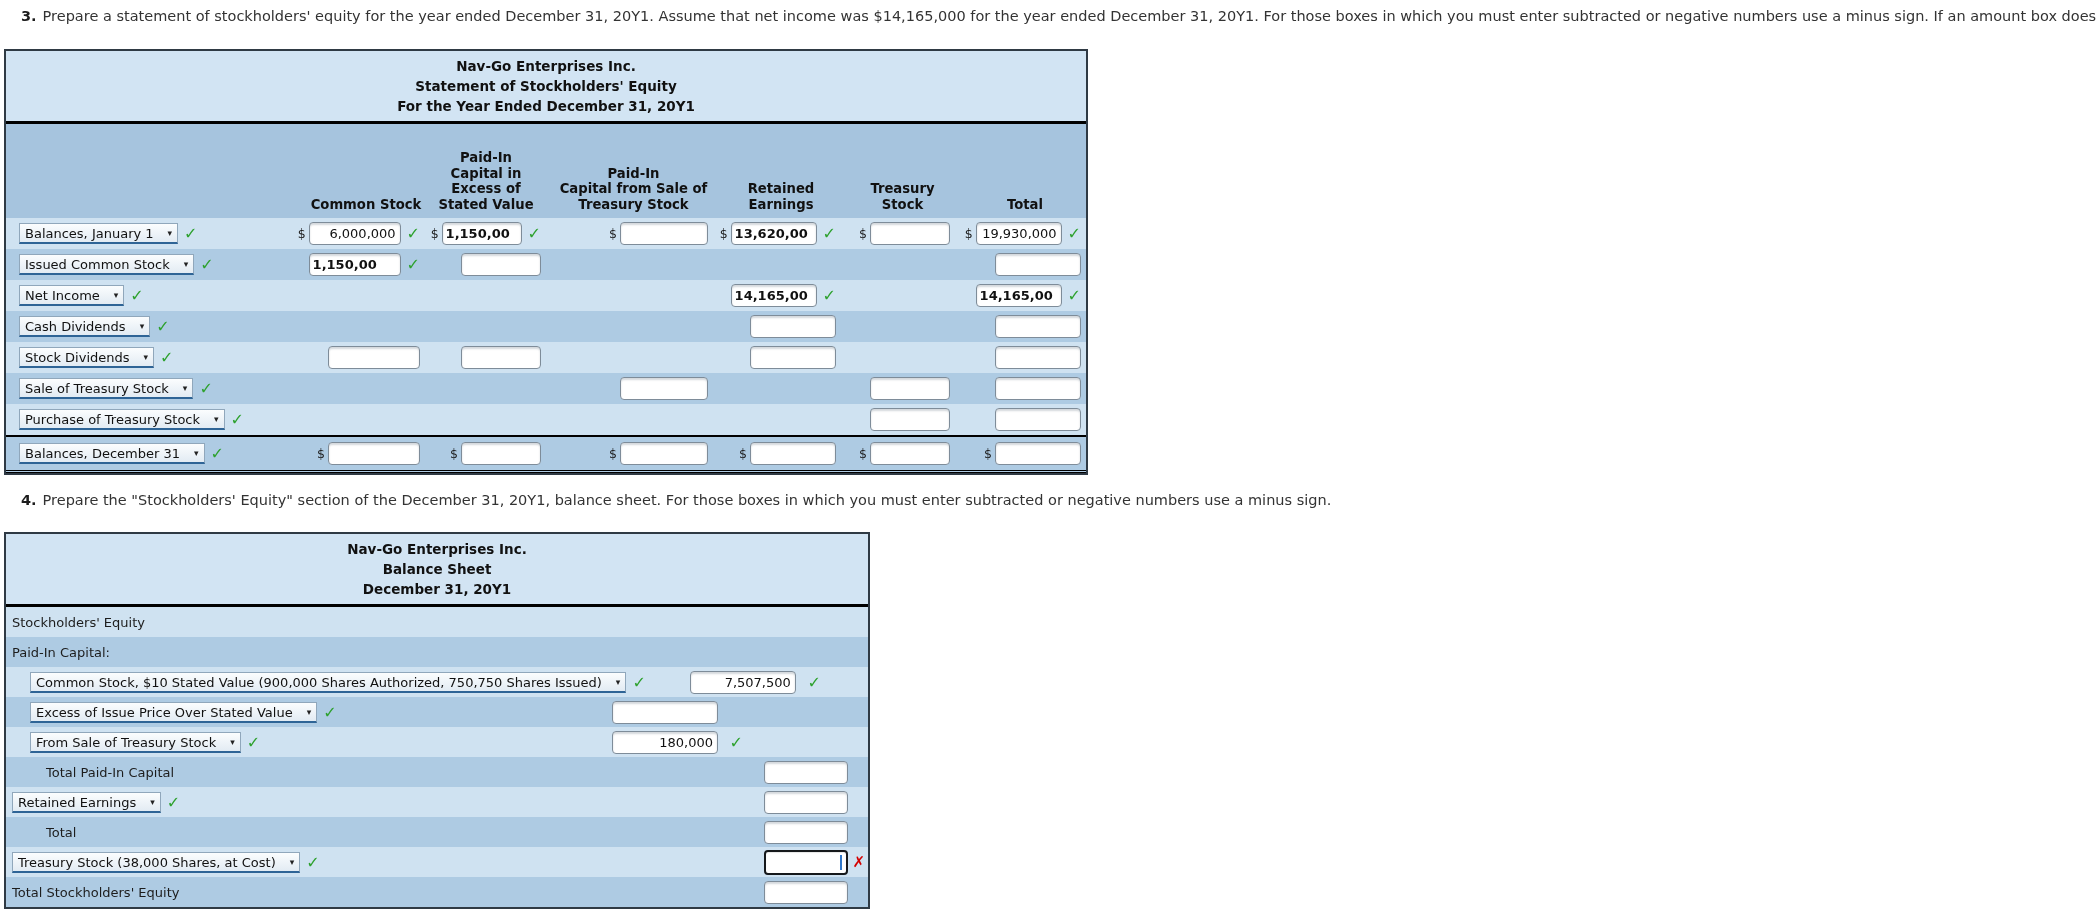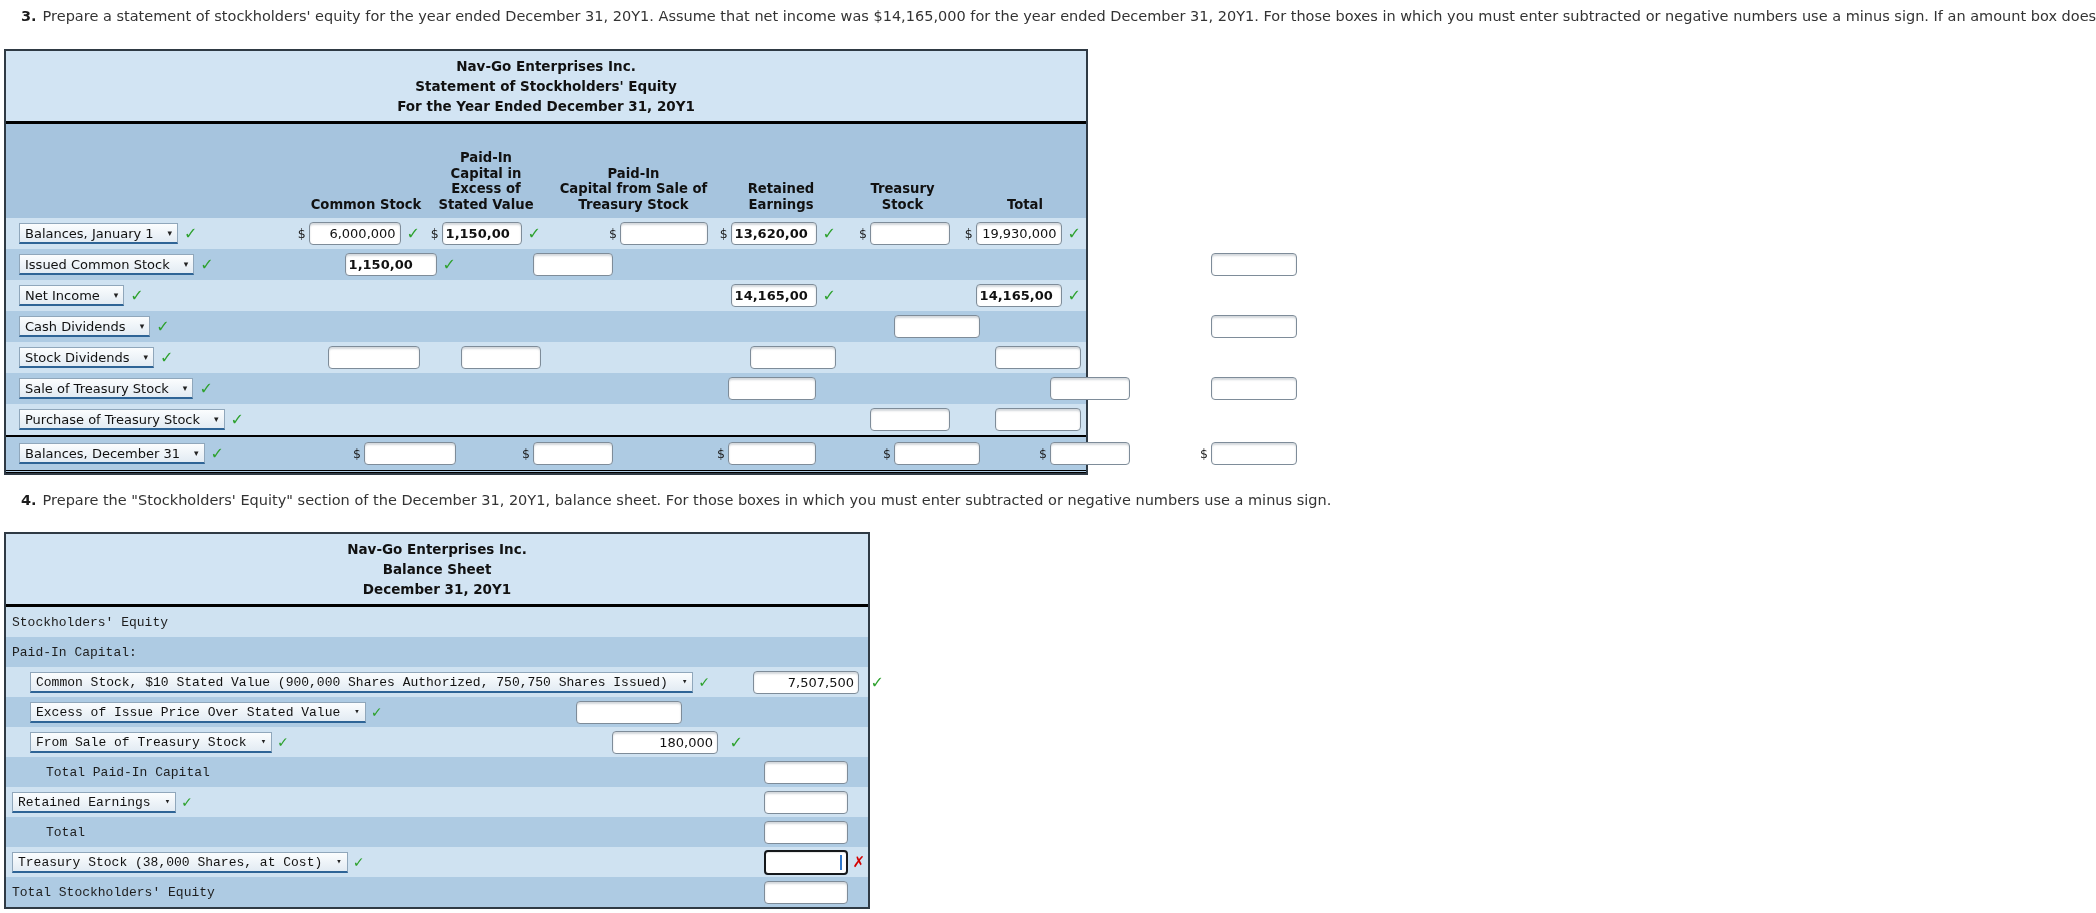--- a/index.html
+++ b/index.html
@@ -20,21 +20,21 @@
   .tblock{background:#d2e4f3;text-align:center;font-weight:bold;font-size:13.5px;
     line-height:20px;padding:5px 0;border-bottom:3px solid #000;color:#111;}
 
   
   .soe-hdr{display:grid;grid-template-columns:300px 120px 120px 175px 120px 123px 122px;
     background:#a6c4de;align-items:end;height:94px;box-sizing:border-box;padding-bottom:6px;
     font-weight:bold;font-size:13.2px;line-height:15.5px;text-align:center;color:#111;}
   .soe-row{display:grid;grid-template-columns:300px 120px 120px 175px 120px 123px 122px;
     height:31px;align-items:center;}
   .light{background:#cfe2f1;}
-  .dark{background:#aecbe3;gap:36px;}
+  .dark{background:#aecbe3;}
   .soe-row.last{border-top:2px solid #000;border-bottom:3px double #000;height:33px;}
 
   .cell{height:100%;display:flex;align-items:center;box-sizing:border-box;}
   .lbl{padding-left:5px;margin-left:8px;}
   .amt{justify-content:flex-end;}
   .p0{padding-right:6px;}.p1{padding-right:5px;}.p2{padding-right:13px;}
   .p3{padding-right:5px;}.p4{padding-right:14px;}.p5{padding-right:5px;}
 
   .box{background:#fff;border:1px solid #7e8c99;border-radius:4px;height:23px;
     box-sizing:border-box;box-shadow:inset 0 2px 2px rgba(40,60,80,.20);
@@ -53,21 +53,21 @@
   .dd{display:inline-flex;align-items:center;max-width:100%;
     background:linear-gradient(#fbfdfe,#e2ebf3);
     border:1px solid #90a7bb;border-bottom:2px solid #2e6496;
     padding:2px 5px 1px 5px;font-size:13px;color:#111;flex:none;}
   .ddt{white-space:nowrap;}
   .dda{margin-left:14px;font-size:9px;color:#222;line-height:1;}
 
   
   .bs-row{display:grid;grid-template-columns:1fr 180px 120px;height:30px;align-items:center;}
   .bl{height:100%;display:flex;align-items:center;box-sizing:border-box;padding-left:6px;
-    font-size:13px;color:#1d1d1d;font-family:Liberation Mono, monospace;}
+    font-size:13px;color:#1d1d1d;}
   .ind1{padding-left:24px;}
   .ind2{padding-left:40px;}
   .bc{position:relative;height:100%;display:flex;align-items:center;justify-content:flex-end;
     box-sizing:border-box;}
   .bc1{padding-right:30px;}
   .bc2{padding-right:20px;}
   .bc .chk{position:absolute;right:5px;margin:0;}
   .bw1{width:106px;}
   .bw2{width:84px;}
 </style>

